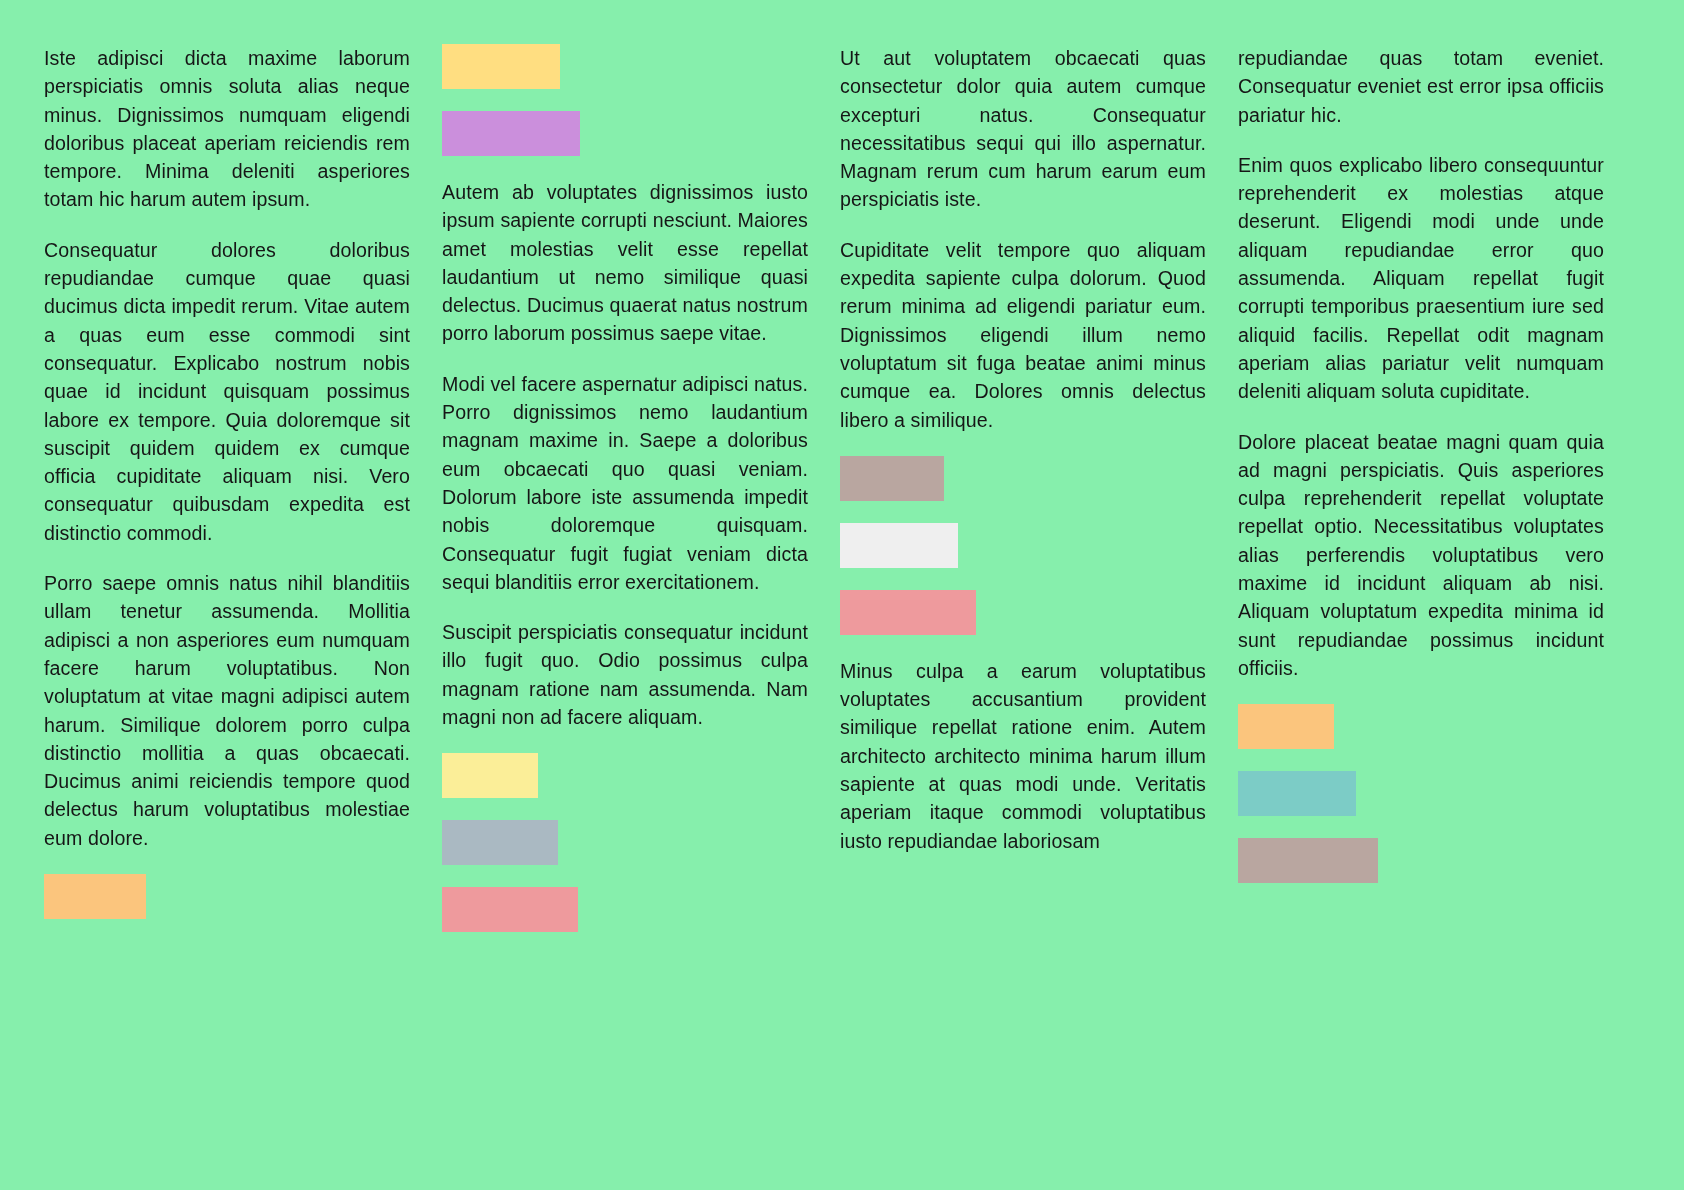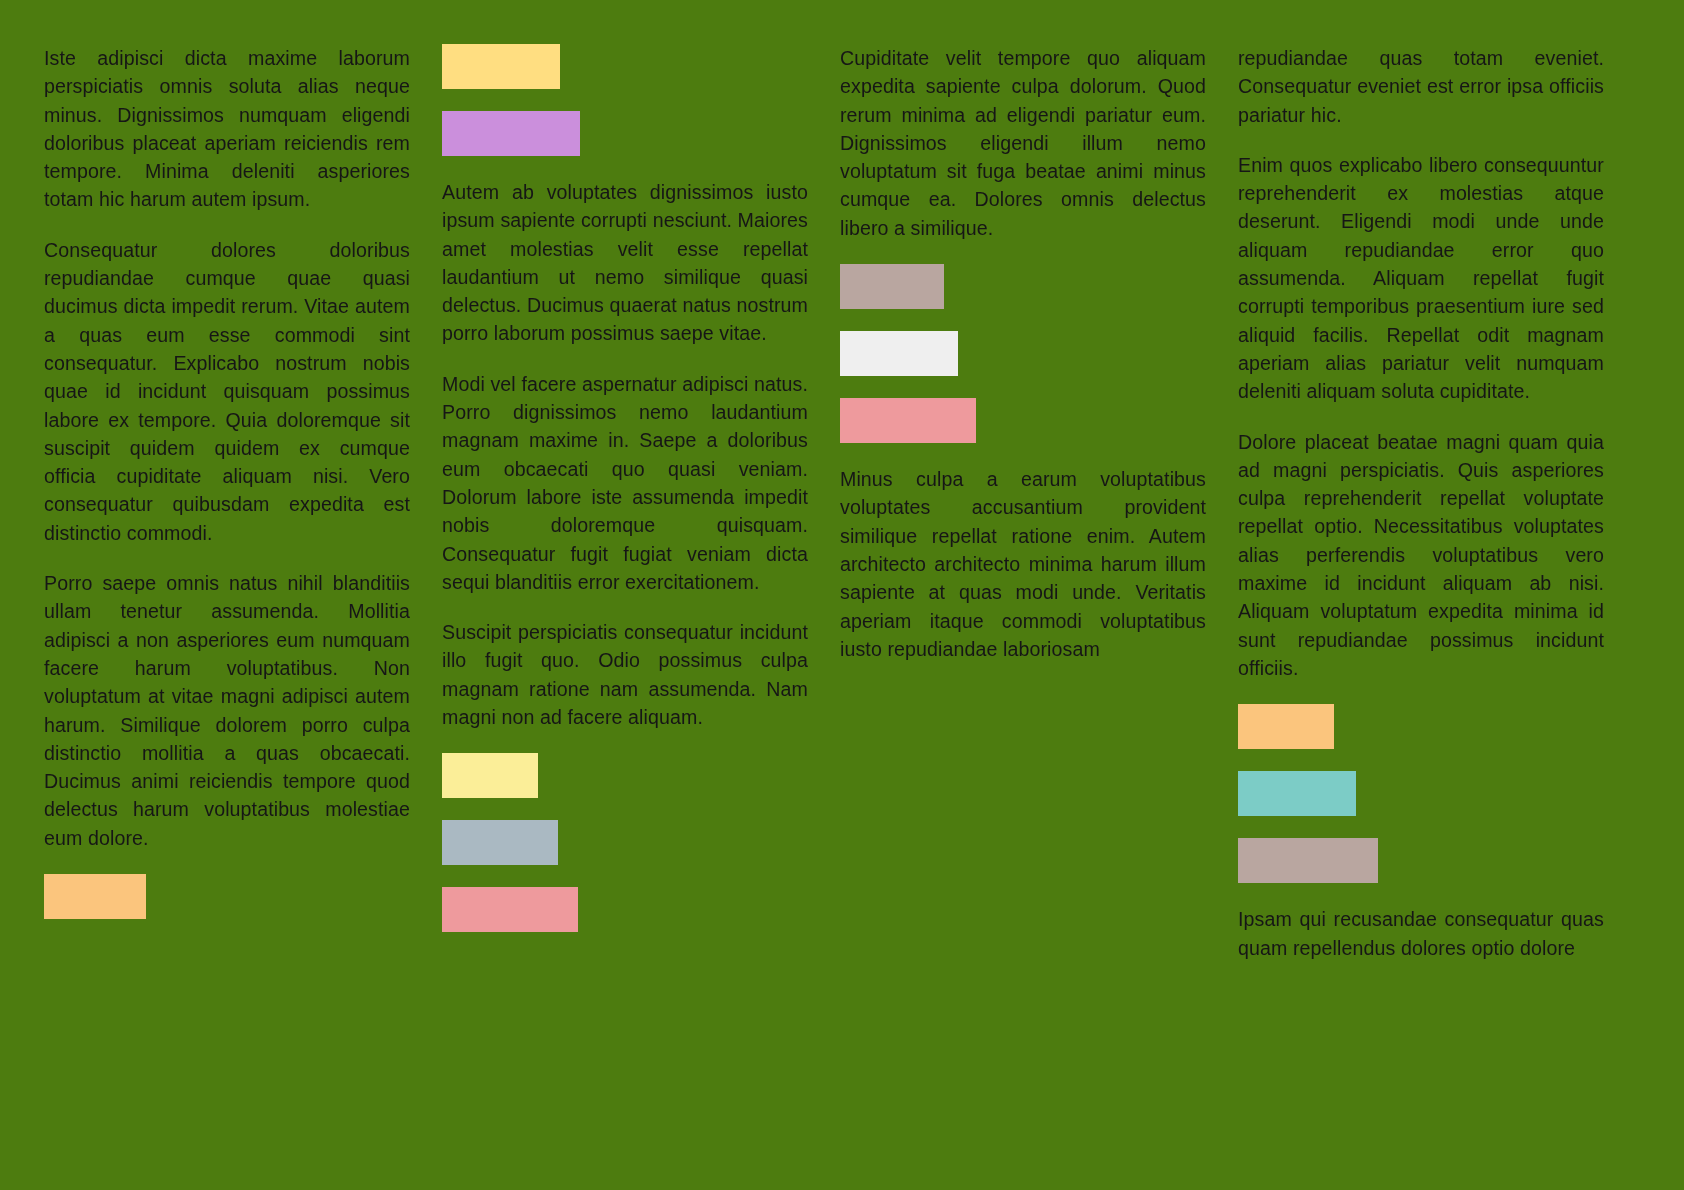--- a/index.html
+++ b/index.html
@@ -14,21 +14,21 @@
     font-family: "Liberation Sans", sans-serif;
     color: #1a1a1a;
     overflow: hidden;
   }
   #page {
     position: relative;
     width: 1684px;
     height: 1190px;
     box-sizing: border-box;
     padding: 44px 44px 0 44px;
-    background: #4d7c0f;
+    background: #86efac;
   }
   #columns {
     display: flex;
     flex-direction: row;
     align-items: flex-start;
     gap: 32px;
     height: 1146px;
     overflow: hidden;
   }
   .column {
@@ -74,31 +74,31 @@
       <span class="swatch" style="background-color: rgb(203, 143, 220); width: 138px;"></span>
       <p class="para">Autem ab voluptates dignissimos iusto ipsum sapiente corrupti nesciunt. Maiores amet molestias velit esse repellat laudantium ut nemo similique quasi delectus. Ducimus quaerat natus nostrum porro laborum possimus saepe vitae.</p>
       <p class="para">Modi vel facere aspernatur adipisci natus. Porro dignissimos nemo laudantium magnam maxime in. Saepe a doloribus eum obcaecati quo quasi veniam. Dolorum labore iste assumenda impedit nobis doloremque quisquam. Consequatur fugit fugiat veniam dicta sequi blanditiis error exercitationem.</p>
       <p class="para">Suscipit perspiciatis consequatur incidunt illo fugit quo. Odio possimus culpa magnam ratione nam assumenda. Nam magni non ad facere aliquam.</p>
       <span class="swatch" style="background-color: rgb(251, 238, 152); width: 96px;"></span>
       <span class="swatch" style="background-color: rgb(170, 185, 194); width: 116px;"></span>
       <span class="swatch" style="background-color: rgb(238, 154, 157); width: 136px;"></span>
     </div>
 
     <div class="column">
+      <p class="para">Ut aut voluptatem obcaecati quas consectetur dolor quia autem cumque excepturi natus. Consequatur necessitatibus sequi qui illo aspernatur. Magnam rerum cum harum earum eum perspiciatis iste.</p>
       <p class="para">Cupiditate velit tempore quo aliquam expedita sapiente culpa dolorum. Quod rerum minima ad eligendi pariatur eum. Dignissimos eligendi illum nemo voluptatum sit fuga beatae animi minus cumque ea. Dolores omnis delectus libero a similique.</p>
       <span class="swatch" style="background-color: rgb(185, 166, 160); width: 104px;"></span>
       <span class="swatch" style="background-color: rgb(239, 239, 239); width: 118px;"></span>
       <span class="swatch" style="background-color: rgb(238, 154, 157); width: 136px;"></span>
       <p class="para">Minus culpa a earum voluptatibus voluptates accusantium provident similique repellat ratione enim. Autem architecto architecto minima harum illum sapiente at quas modi unde. Veritatis aperiam itaque commodi voluptatibus iusto repudiandae laboriosam</p>
     </div>
 
     <div class="column">
       <p class="para">repudiandae quas totam eveniet. Consequatur eveniet est error ipsa officiis pariatur hic.</p>
       <p class="para">Enim quos explicabo libero consequuntur reprehenderit ex molestias atque deserunt. Eligendi modi unde unde aliquam repudiandae error quo assumenda. Aliquam repellat fugit corrupti temporibus praesentium iure sed aliquid facilis. Repellat odit magnam aperiam alias pariatur velit numquam deleniti aliquam soluta cupiditate.</p>
       <p class="para">Dolore placeat beatae magni quam quia ad magni perspiciatis. Quis asperiores culpa reprehenderit repellat voluptate repellat optio. Necessitatibus voluptates alias perferendis voluptatibus vero maxime id incidunt aliquam ab nisi. Aliquam voluptatum expedita minima id sunt repudiandae possimus incidunt officiis.</p>
       <span class="swatch" style="background-color: rgb(251, 197, 125); width: 96px;"></span>
       <span class="swatch" style="background-color: rgb(124, 204, 198); width: 118px;"></span>
       <span class="swatch" style="background-color: rgb(185, 166, 160); width: 140px;"></span>
-      <p class="para">Ipsam qui recusandae consequatur quas quam repellendus dolores optio dolore</p>
     </div>
 
   </div>
 </div>
 
 </body></html>

